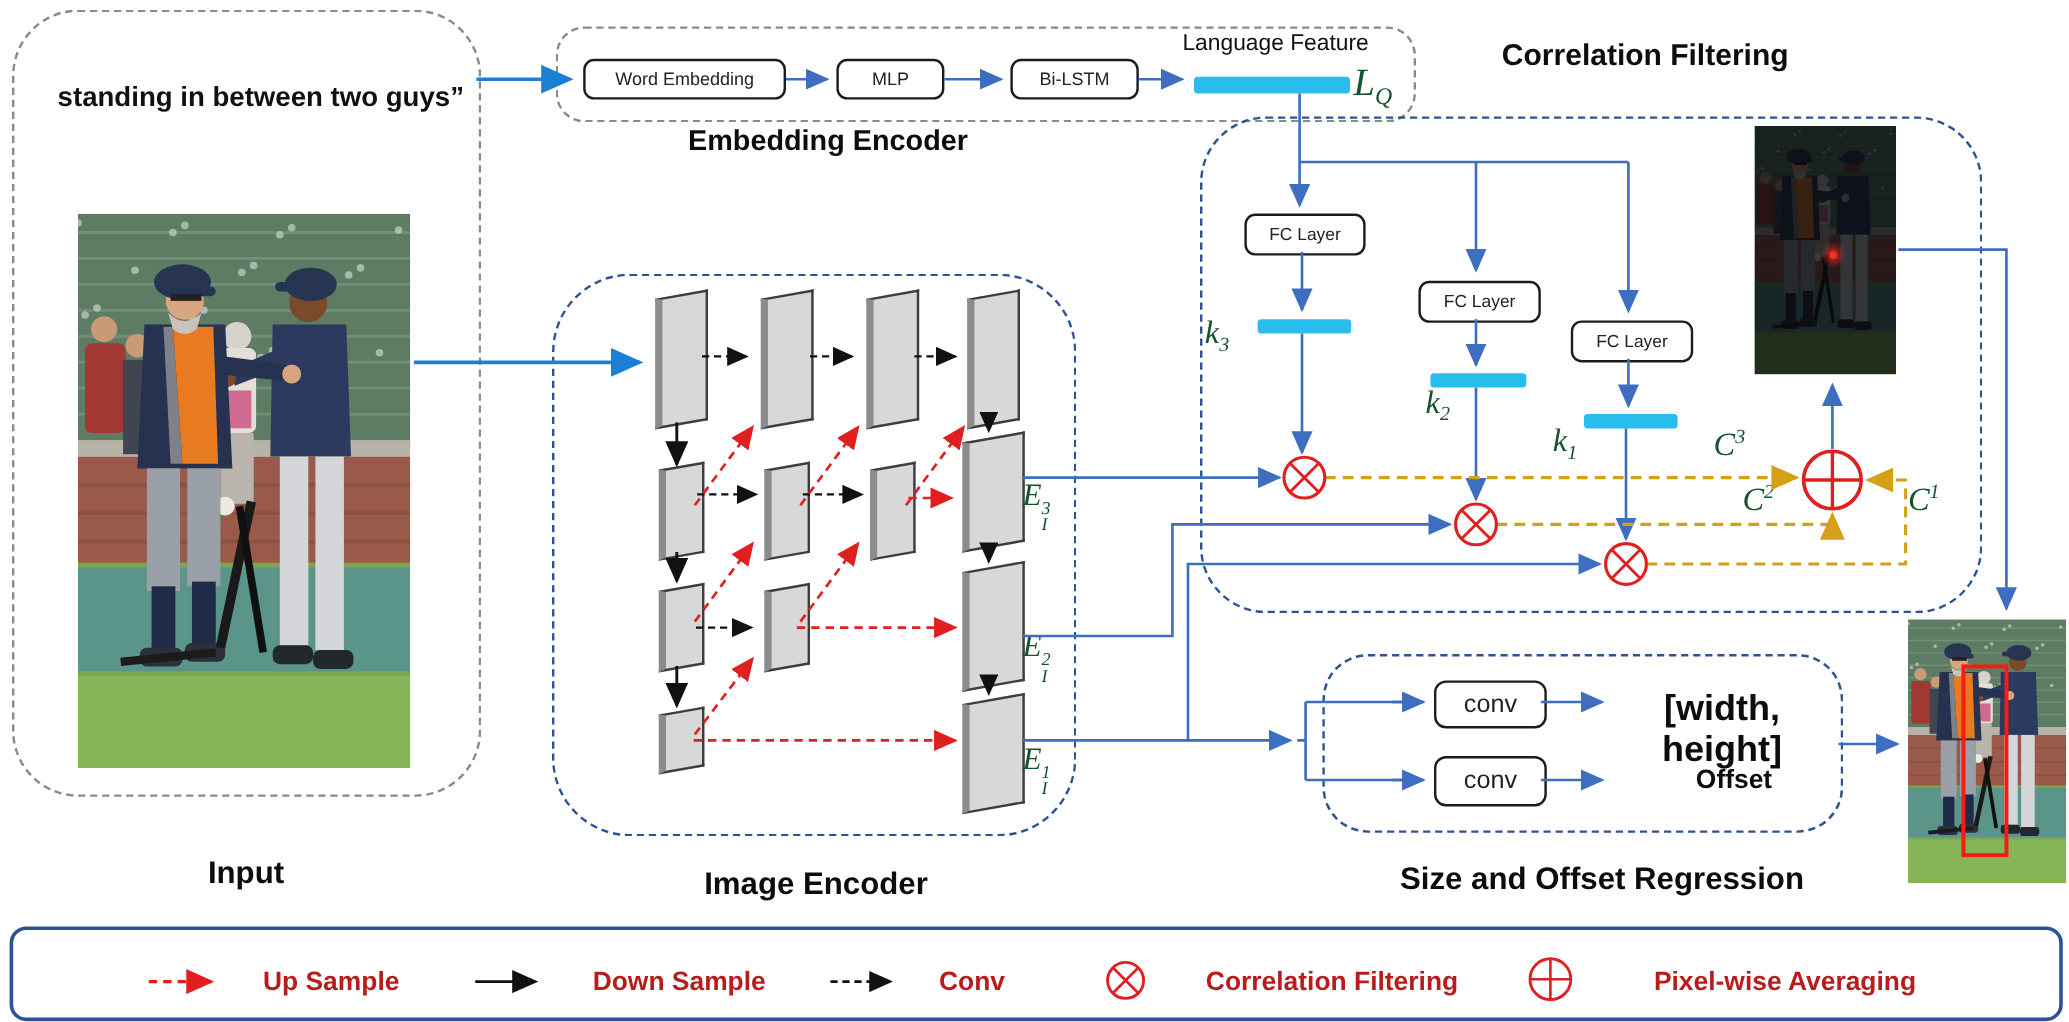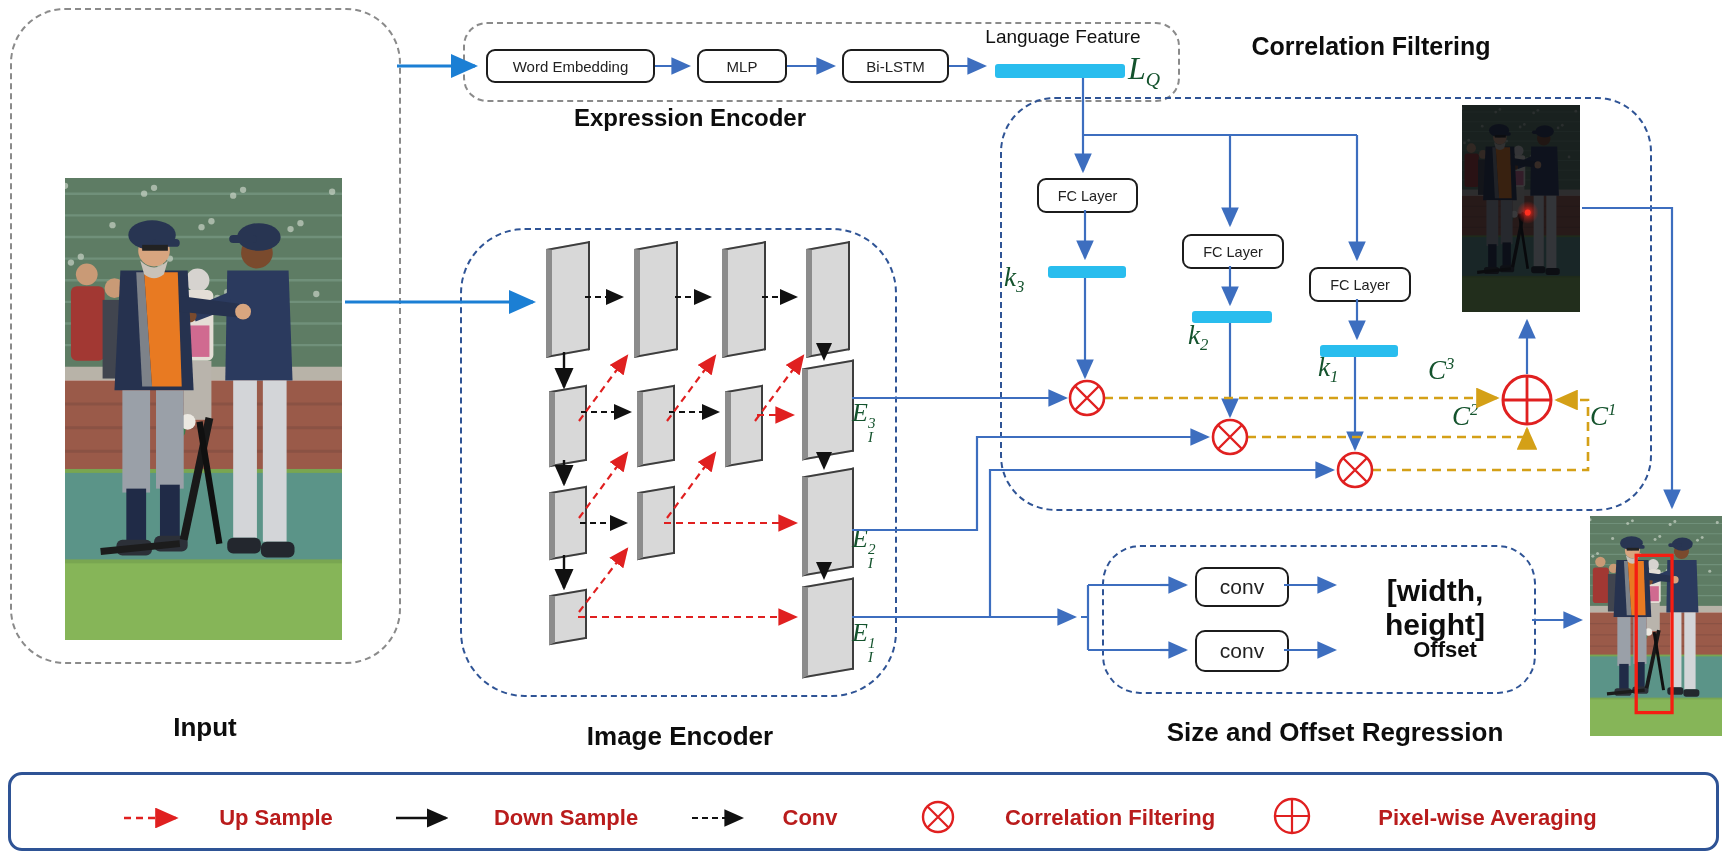--- a/index.html
+++ b/index.html
@@ -32,20 +32,21 @@
 <div id="canvas">
 
   <div class="dashedbox" style="left:10px;top:8px;width:387px;height:652px;border-radius:55px;"></div>
   <div class="dashedbox" style="left:463px;top:22px;width:713px;height:76px;border-radius:24px;"></div>
   <div class="navybox" style="left:1000px;top:97px;width:648px;height:410px;border-radius:55px;"></div>
   <div class="navybox" style="left:460px;top:228px;width:433px;height:465px;border-radius:65px;"></div>
   <div class="navybox" style="left:1102px;top:545px;width:430px;height:145px;border-radius:38px;"></div>
 
   <div class="abs" style="left:40px;top:36px;width:350px;font-weight:bold;font-size:23px;line-height:1.3;">
     <br>
+    <span style="padding-left:8px;">standing in between two guys”</span>
   </div>
   <div class="photo" style="left:65px;top:178px;width:277px;height:462px;"><svg viewBox="0 0 140 235" width="100%" height="100%" preserveAspectRatio="none">
   <defs>
           <radialGradient id="glow-input">
     <stop offset="0%" stop-color="#ff2a1e" stop-opacity="0.95"></stop>
     <stop offset="55%" stop-color="#d8261c" stop-opacity="0.4"></stop>
     <stop offset="100%" stop-color="#d8261c" stop-opacity="0"></stop>
   </radialGradient>
         </defs>
   <rect width="140" height="100" fill="#5e7c64"></rect>
@@ -141,42 +142,42 @@
     <span>MLP</span>
   </div>
   <div class="nodebox" style="left:842px;top:49px;width:103px;height:30px;">
     <span>Bi-LSTM</span>
   </div>
   <div class="abs" style="left:963px;top:26px;width:200px;text-align:center;font-size:19px;">Language Feature</div>
   <div class="cyanbar" style="left:995px;top:64px;width:130px;height:14px;"></div>
   <div class="mathlab" style="left:1128px;top:50px;font-size:32px;">
     <span>L</span><sub>Q</sub>
   </div>
-  <div class="caption" style="left:540px;top:104px;width:300px;font-size:24px;">Expression Encoder</div>
+  <div class="caption" style="left:540px;top:104px;width:300px;font-size:24px;">Embedding Encoder</div>
 
   <div class="caption" style="left:1226px;top:32px;width:290px;font-size:25px;">Correlation Filtering</div>
   <div class="nodebox" style="left:1037px;top:178px;width:97px;height:31px;font-size:14.5px;">
     <span>FC Layer</span>
   </div>
   <div class="nodebox" style="left:1182px;top:234px;width:98px;height:31px;font-size:14.5px;">
     <span>FC Layer</span>
   </div>
   <div class="nodebox" style="left:1309px;top:267px;width:98px;height:31px;font-size:14.5px;">
     <span>FC Layer</span>
   </div>
   <div class="cyanbar" style="left:1048px;top:266px;width:78px;height:12px;"></div>
   <div class="cyanbar" style="left:1192px;top:311px;width:80px;height:12px;"></div>
   <div class="cyanbar" style="left:1320px;top:345px;width:78px;height:12px;"></div>
   <div class="mathlab" style="left:1004px;top:262px;font-size:27px;">
     <span>k</span><sub>3</sub>
   </div>
   <div class="mathlab" style="left:1160px;top:320px;font-size:27px;margin-left:28px;">
     <span>k</span><sub>2</sub>
   </div>
-  <div class="mathlab" style="left:1294px;top:352px;font-size:27px;margin-left:24px;">
+  <div class="mathlab" style="left:1294px;top:352px;font-size:27px;">
     <span>k</span><sub>1</sub>
   </div>
   <div class="mathlab" style="left:1428px;top:354px;font-size:27px;">
     <span>C</span><sup>3</sup>
   </div>
   <div class="mathlab" style="left:1452px;top:400px;font-size:27px;">
     <span>C</span><sup>2</sup>
   </div>
   <div class="mathlab" style="left:1590px;top:400px;font-size:27px;">
     <span>C</span><sup>1</sup>

